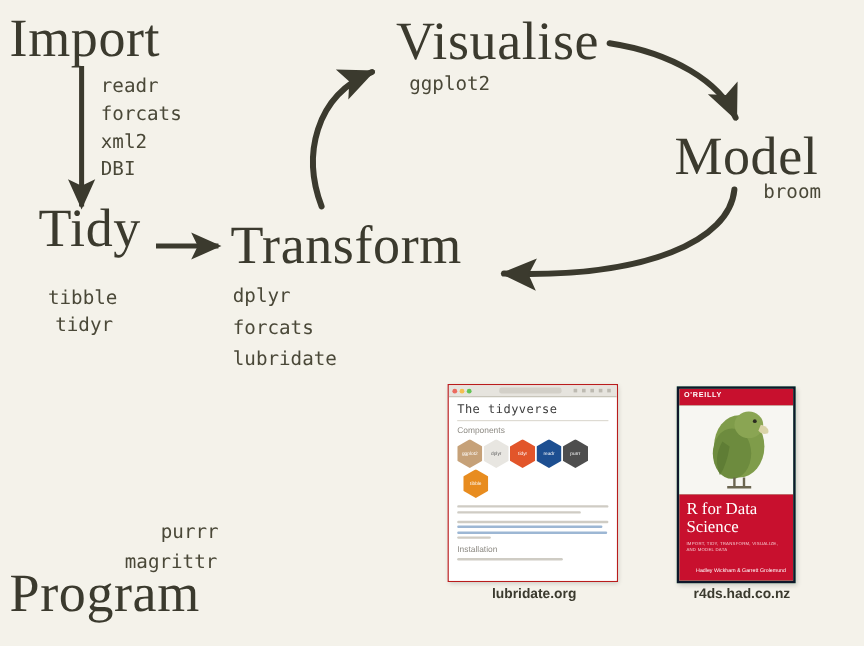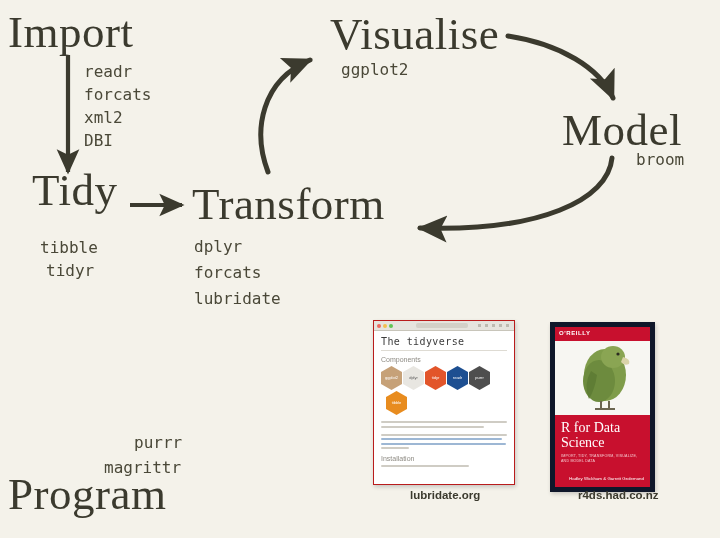--- a/index.html
+++ b/index.html
@@ -45,22 +45,22 @@
   .hex{width:21px;height:24px;clip-path:polygon(50% 0%,100% 25%,100% 75%,50% 100%,0% 75%,0% 25%);display:flex;align-items:center;justify-content:center;}
   .hex span{font-family:"Liberation Sans",sans-serif;font-size:4px;color:#fff;text-align:center;line-height:1;}
   .hexrow2{margin-top:1px;margin-left:5px;}
   .lines{margin-top:6px;}
   .ln{height:2px;background:#cfccc4;margin-bottom:2.5px;border-radius:1px;}
   .ln.blue{background:#9db7d4;}
   .br-h3{font-family:"Liberation Sans",sans-serif;font-size:7px;color:#8e8b84;margin:6px 0 3px;}
 
   
   .book{
-    position:absolute;left:550px;top:322px;width:95px;height:160px;
-    background:#86efac;border:5px solid #0f172a;
+    position:absolute;left:564px;top:322px;width:95px;height:160px;
+    background:#86efac;border:2px solid #0f172a;
     box-shadow:1px 2px 4px rgba(0,0,0,.18);
     overflow:hidden;
   }
   .bk-top{height:14px;background:#c8102e;position:relative;}
   .bk-oreilly{position:absolute;left:4px;top:3px;font-family:"Liberation Sans",sans-serif;font-size:6px;font-weight:bold;color:#fff;letter-spacing:.6px;}
   .bk-art{position:relative;height:74px;background:#f7f6f2;overflow:hidden;}
   .bk-red{position:absolute;left:0;right:0;bottom:0;height:72px;background:#c8102e;padding:5px 6px 0 6px;box-sizing:border-box;}
   .bk-title{font-family:"Liberation Serif",serif;font-size:14px;color:#fff;line-height:15px;font-weight:normal;}
   .bk-sub{margin-top:4px;font-family:"Liberation Sans",sans-serif;font-size:3.6px;color:#f5c9cf;letter-spacing:.2px;line-height:5px;}
   .bk-auth{position:absolute;right:6px;bottom:5px;text-align:right;font-family:"Liberation Sans",sans-serif;font-size:4.4px;color:#fff;line-height:6px;}

